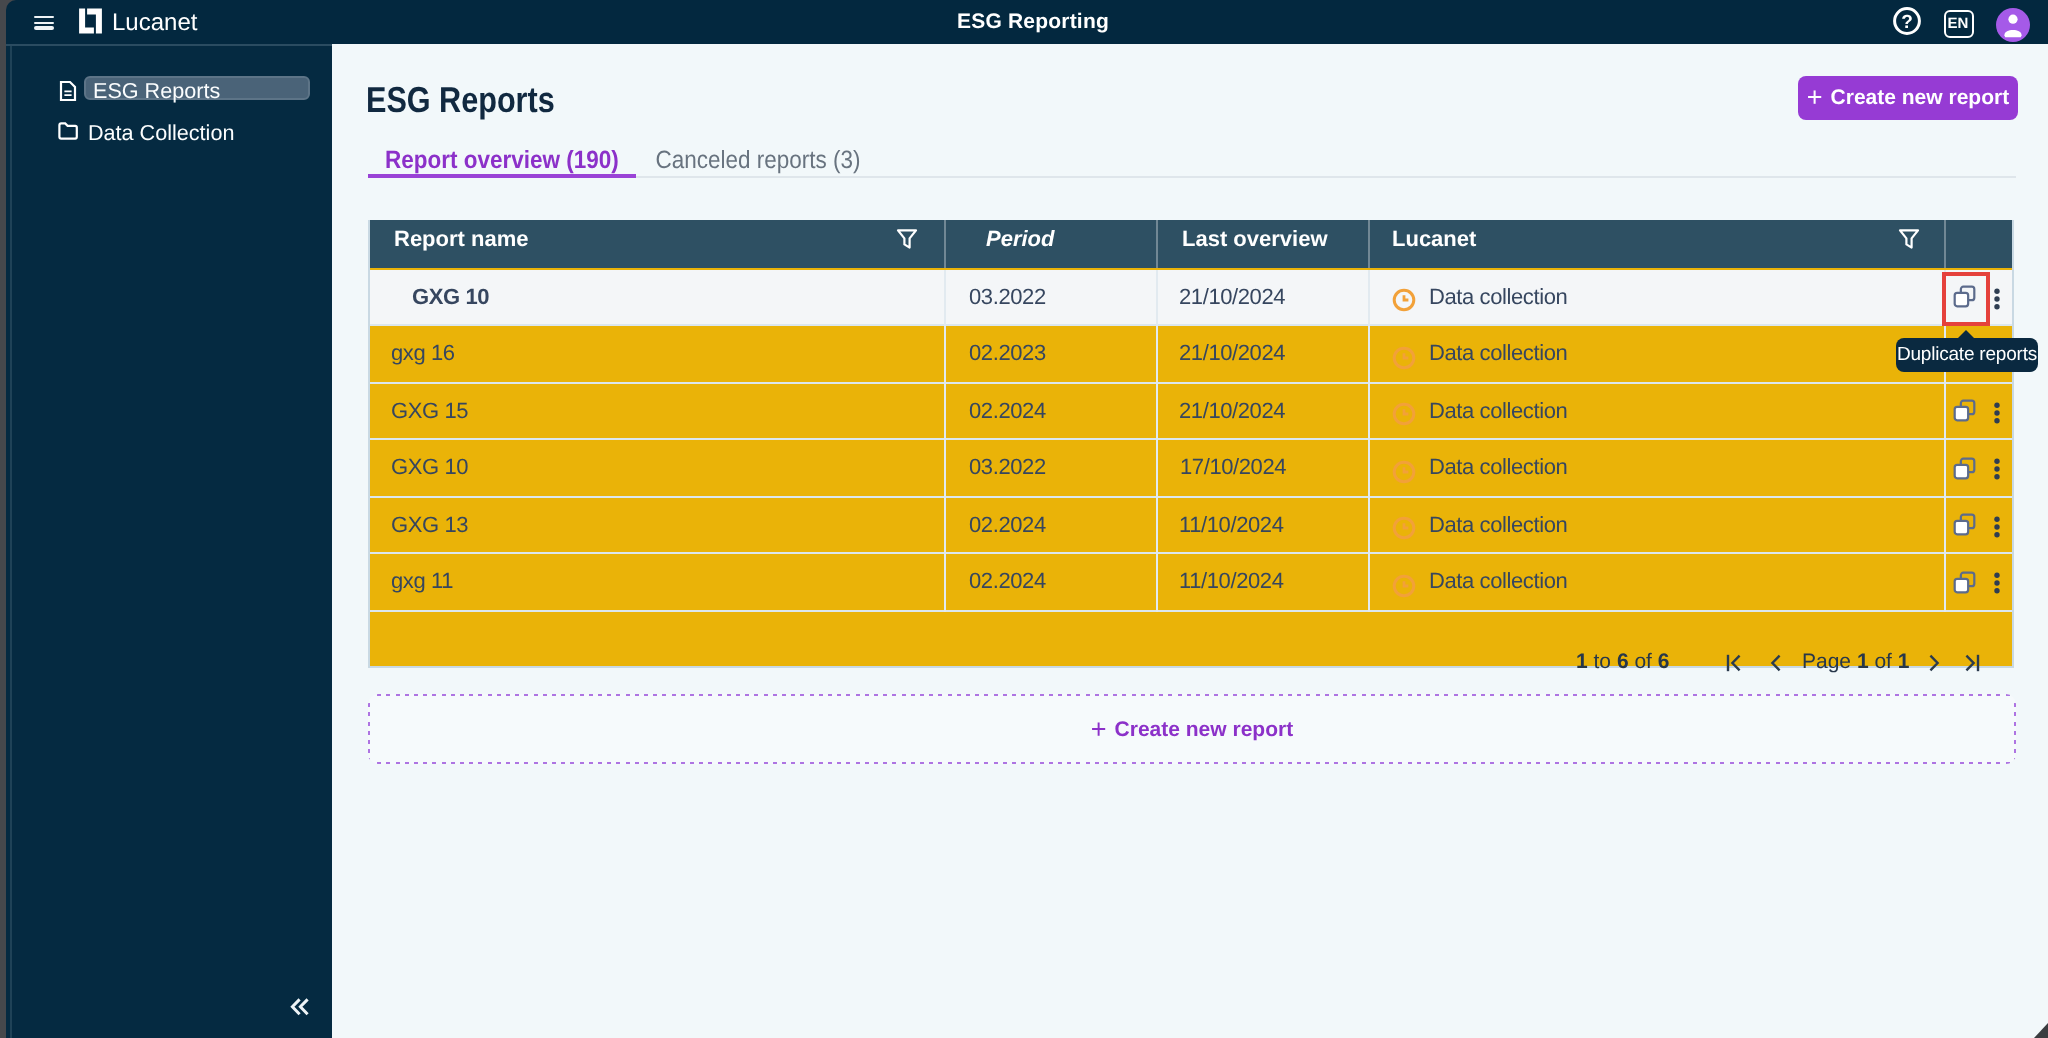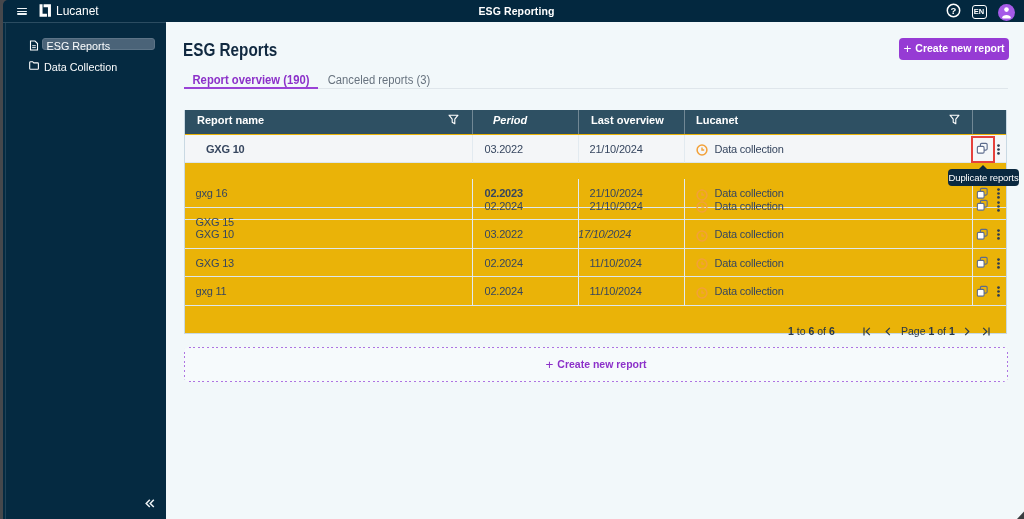--- a/index.html
+++ b/index.html
@@ -146,23 +146,23 @@
     <svg class="abs" style="left:810.5px; top:9.3px;" width="5" height="11" viewBox="0 0 5 11">
         <circle cx="2.5" cy="1.6" r="1.35" fill="#2e3d52"></circle>
         <circle cx="2.5" cy="5.5" r="1.35" fill="#2e3d52"></circle>
         <circle cx="2.5" cy="9.4" r="1.35" fill="#2e3d52"></circle>
       </svg>
     <div class="vsep" style="left:287px;"></div>
     <div class="vsep" style="left:393px;"></div>
     <div class="vsep" style="left:499px;"></div>
     <div class="vsep" style="left:787px;"></div>
     </div>
-    <div class="row" style="top: 53px; margin-top: 16px;">
+    <div class="row" style="top: 53px;">
     <div class="cell" style="left:10.5px;">gxg 16</div>
-    <div class="cell" style="left:299.5px;font-weight:bold;">02.2023</div>
+    <div class="cell" style="left:299.5px;">02.2023</div>
     <div class="cell" style="left:404.5px;">21/10/2024</div>
     <span class="abs" style="left:511px; top:9.5px;">
         <svg width="12" height="12" viewBox="0 0 12 12">
           <circle cx="6" cy="6" r="4.9" fill="none" stroke="#f2a139" stroke-width="1.5"></circle>
           <path d="M6 3.6 V6 H8.2" fill="none" stroke="#f2a139" stroke-width="1.4"></path>
         </svg>
       </span>
     <div class="cell" style="left:529.5px;">Data collection</div>
     <span class="abs" style="left:791px; top:7.5px;">
         <svg width="12.5" height="12.5" viewBox="0 0 13 13">
@@ -174,21 +174,21 @@
         <circle cx="2.5" cy="1.6" r="1.35" fill="#2e3d52"></circle>
         <circle cx="2.5" cy="5.5" r="1.35" fill="#2e3d52"></circle>
         <circle cx="2.5" cy="9.4" r="1.35" fill="#2e3d52"></circle>
       </svg>
     <div class="vsep" style="left:287px;"></div>
     <div class="vsep" style="left:393px;"></div>
     <div class="vsep" style="left:499px;"></div>
     <div class="vsep" style="left:787px;"></div>
     </div>
     <div class="row" style="top: 81.5px;">
-    <div class="cell" style="left:10.5px;margin-top:16px;">GXG 15</div>
+    <div class="cell" style="left:10.5px;">GXG 15</div>
     <div class="cell" style="left:299.5px;">02.2024</div>
     <div class="cell" style="left:404.5px;">21/10/2024</div>
     <span class="abs" style="left:511px; top:9.5px;">
         <svg width="12" height="12" viewBox="0 0 12 12">
           <circle cx="6" cy="6" r="4.9" fill="none" stroke="#f2a139" stroke-width="1.5"></circle>
           <path d="M6 3.6 V6 H8.2" fill="none" stroke="#f2a139" stroke-width="1.4"></path>
         </svg>
       </span>
     <div class="cell" style="left:529.5px;">Data collection</div>
     <span class="abs" style="left:791px; top:7.5px;">
@@ -203,21 +203,21 @@
         <circle cx="2.5" cy="9.4" r="1.35" fill="#2e3d52"></circle>
       </svg>
     <div class="vsep" style="left:287px;"></div>
     <div class="vsep" style="left:393px;"></div>
     <div class="vsep" style="left:499px;"></div>
     <div class="vsep" style="left:787px;"></div>
     </div>
     <div class="row" style="top: 110px;">
     <div class="cell" style="left:10.5px;">GXG 10</div>
     <div class="cell" style="left:299.5px;">03.2022</div>
-    <div class="cell" style="left:393px;font-style:italic;">17/10/2024</div>
+    <div class="cell" style="left:405px;">17/10/2024</div>
     <span class="abs" style="left:511px; top:9.5px;">
         <svg width="12" height="12" viewBox="0 0 12 12">
           <circle cx="6" cy="6" r="4.9" fill="none" stroke="#f2a139" stroke-width="1.5"></circle>
           <path d="M6 3.6 V6 H8.2" fill="none" stroke="#f2a139" stroke-width="1.4"></path>
         </svg>
       </span>
     <div class="cell" style="left:529.5px;">Data collection</div>
     <span class="abs" style="left:791px; top:7.5px;">
         <svg width="12.5" height="12.5" viewBox="0 0 13 13">
           <rect x="4.6" y="1.4" width="7" height="7" rx="1.3" fill="none" stroke="#5c6b8c" stroke-width="1.15"></rect>

